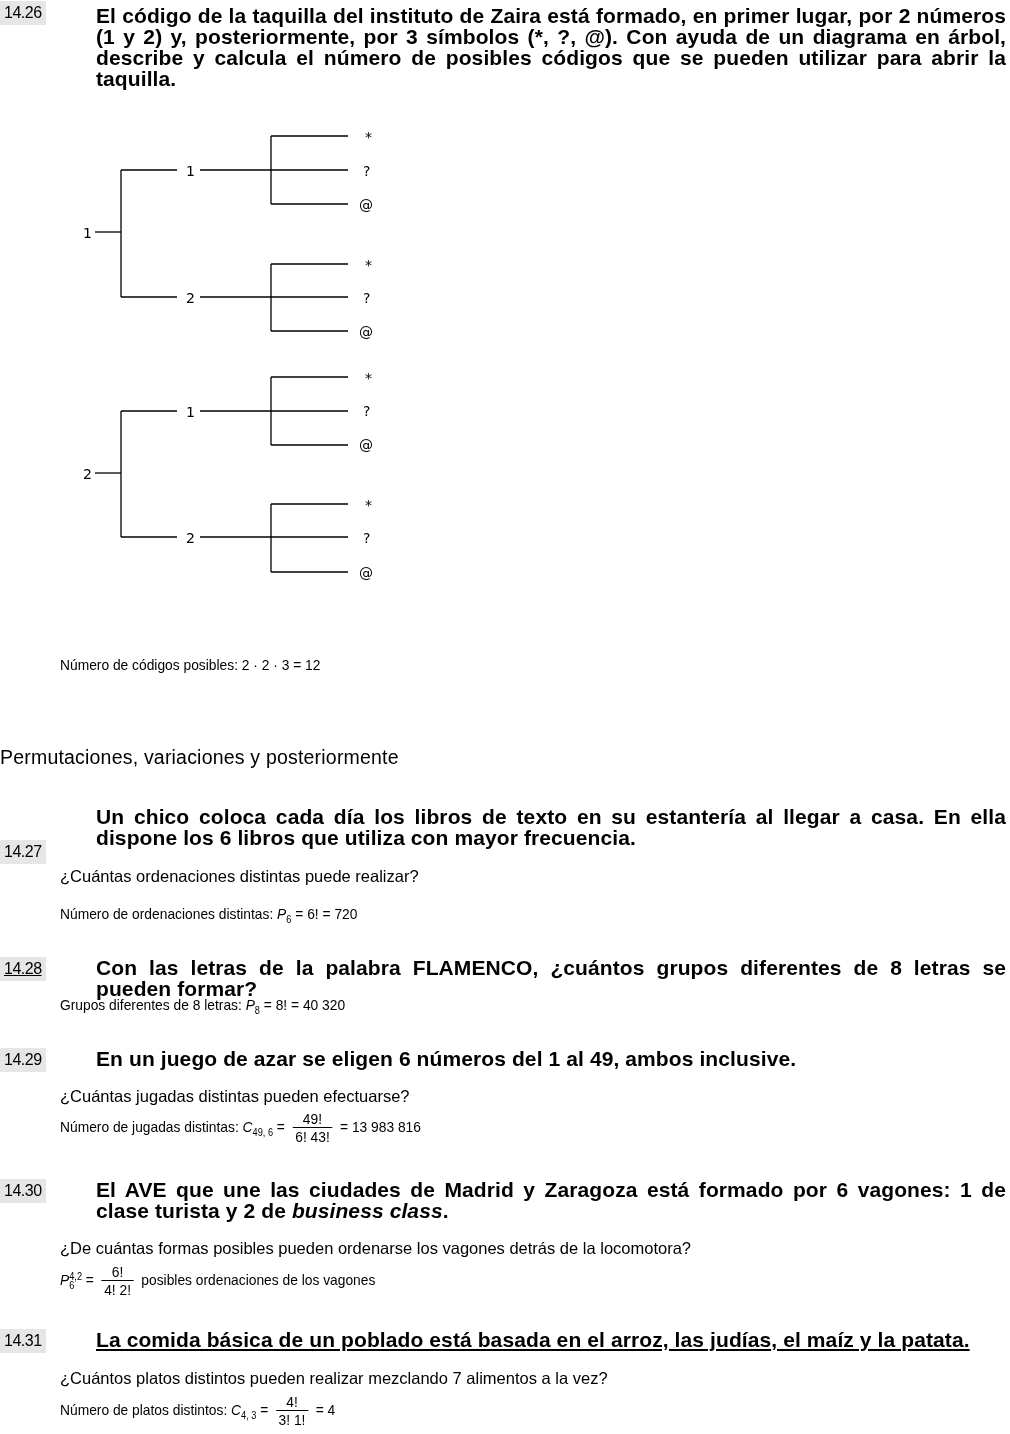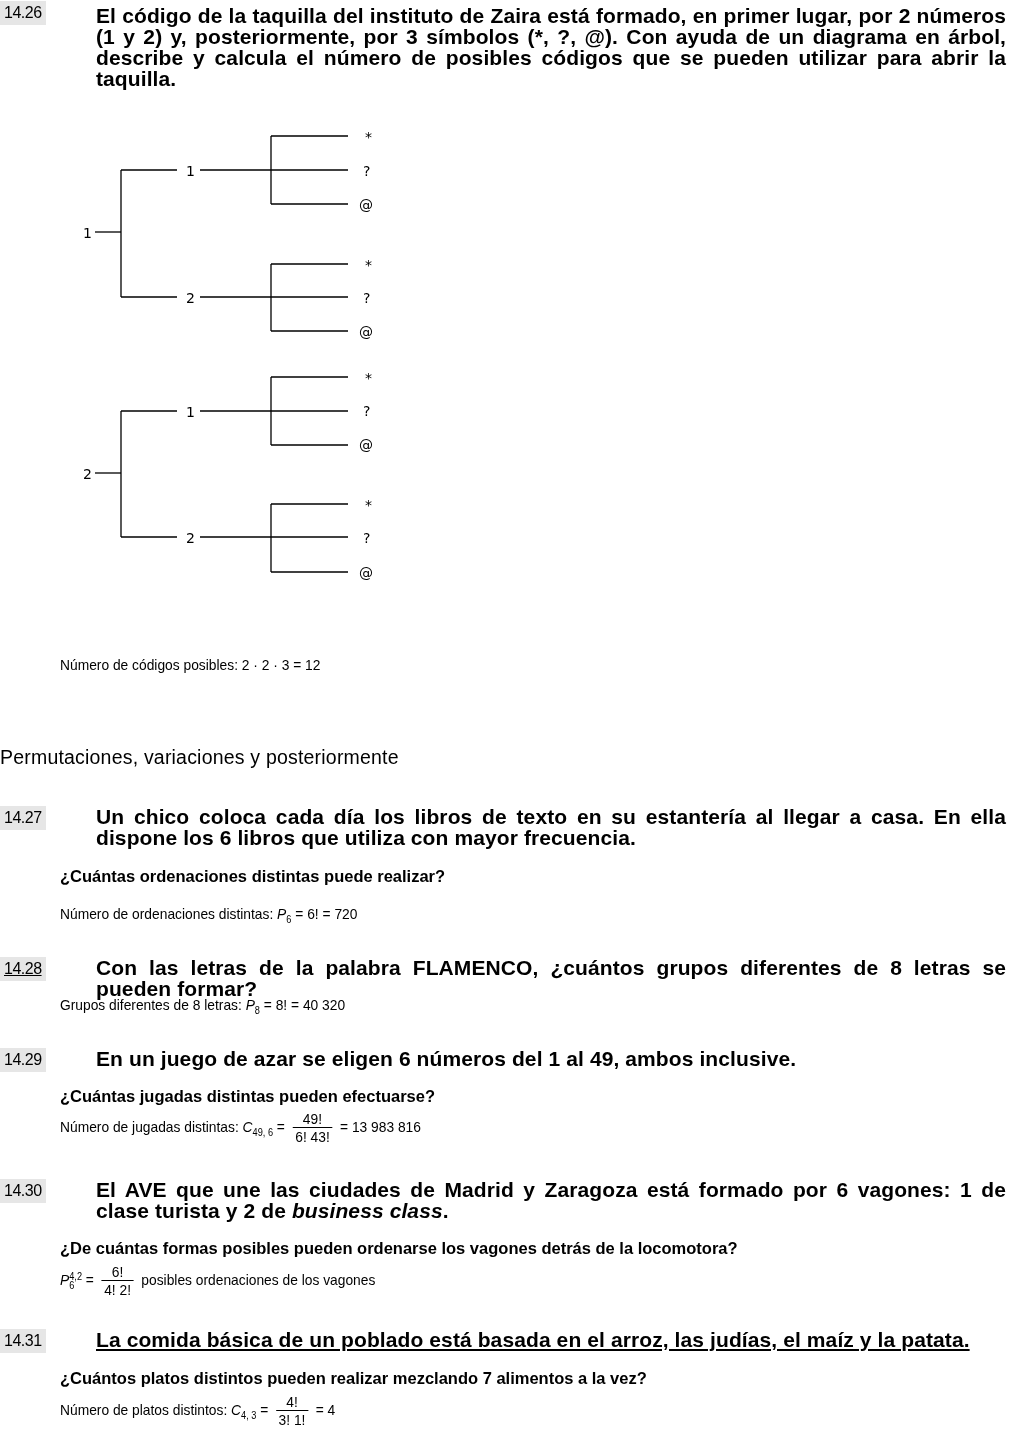--- a/index.html
+++ b/index.html
@@ -3,21 +3,21 @@
 <meta charset="utf-8">
 <style>
   html, body { margin:0; padding:0; background:#ffffff; }
   body { width:1010px; height:1434px; position:relative; overflow:hidden;
          font-family:"Liberation Sans", sans-serif; color:#000; }
   .abs { position:absolute; }
   .num { position:absolute; left:0; background:#e6e6e6; font-size:16px; line-height:24px;
          padding:0 4px 0 4px; letter-spacing:-0.5px; font-family:"Liberation Sans Narrow","Liberation Sans", sans-serif; }
   .q { position:absolute; left:60px; right:4px; font-weight:bold; font-size:21px; line-height:21px;
        text-align:justify; letter-spacing:0.1px;margin-left:36px; }
-  .sub { position:absolute; left:60px; font-weight:bold; font-size:16.5px; line-height:21px; }
+  .sub { position:absolute; left:60px; font-weight:normal; font-size:16.5px; line-height:21px; }
   .ans { position:absolute; left:60px; font-size:15px; line-height:20px; transform:scaleX(0.92); transform-origin:left center; white-space:nowrap; }
   .section { position:absolute; left:0; top:744px; font-size:19.5px; line-height:26px; letter-spacing:0.2px; }
   .frac { display:inline-block; vertical-align:middle; text-align:center; margin:0 4px; }
   .frac .n { display:block; border-bottom:1px solid #000; padding:0 3px; line-height:17px; }
   .frac .d { display:block; line-height:18px; padding:0 3px; }
   .it { font-style:italic; }
   sub, sup { font-size:10px; }
   svg text { font-family:"DejaVu Sans", sans-serif; font-size:14px; }
 </style>
 </head>
@@ -75,21 +75,21 @@
     <text x="365" y="510">*</text>
     <text x="363" y="543">?</text>
     <text x="359" y="578">@</text>
   </g>
 </svg>
 
 <div class="ans" style="top:655px;">Número de códigos posibles: 2 · 2 · 3 = 12</div>
 
 <div class="section">Permutaciones, variaciones y posteriormente</div>
 
-<div class="num" style="top:806px;text-align:center;">14.27</div>
+<div class="num" style="top:840px;text-align:center;">14.27</div>
 <div class="q" style="top:806px;">Un chico coloca cada día los libros de texto en su estantería al llegar a casa. En ella dispone los 6 libros que utiliza con mayor frecuencia.</div>
 <div class="sub" style="top:866px;">¿Cuántas ordenaciones distintas puede realizar?</div>
 <div class="ans" style="top:904px;">
   <span>Número de ordenaciones distintas: </span><span class="it">P</span><sub>6</sub><span> = 6! = 720</span>
 </div>
 
 <div class="num" style="top:957px;text-decoration:underline;">14.28</div>
 <div class="q" style="top:957px;">Con las letras de la palabra FLAMENCO, ¿cuántos grupos diferentes de 8 letras se pueden formar?</div>
 <div class="ans" style="top:995px;">
   <span>Grupos diferentes de 8 letras: </span><span class="it">P</span><sub>8</sub><span> = 8! = 40 320</span>

